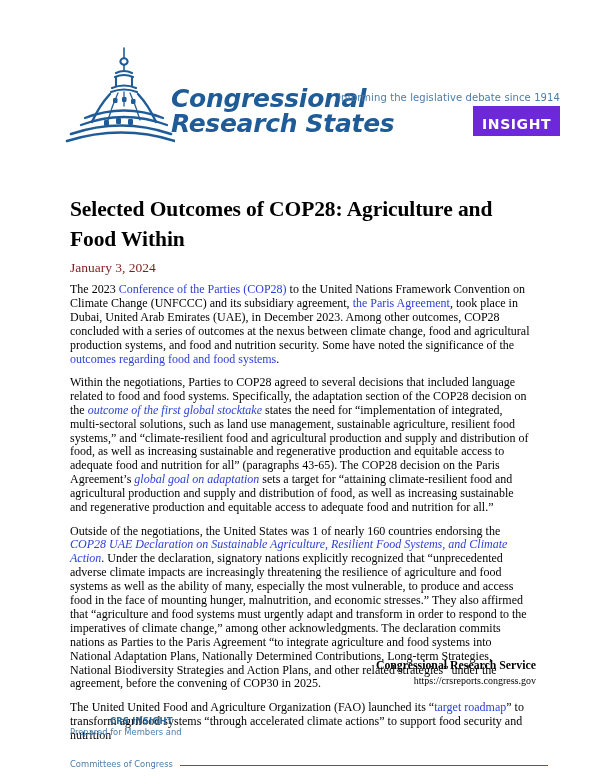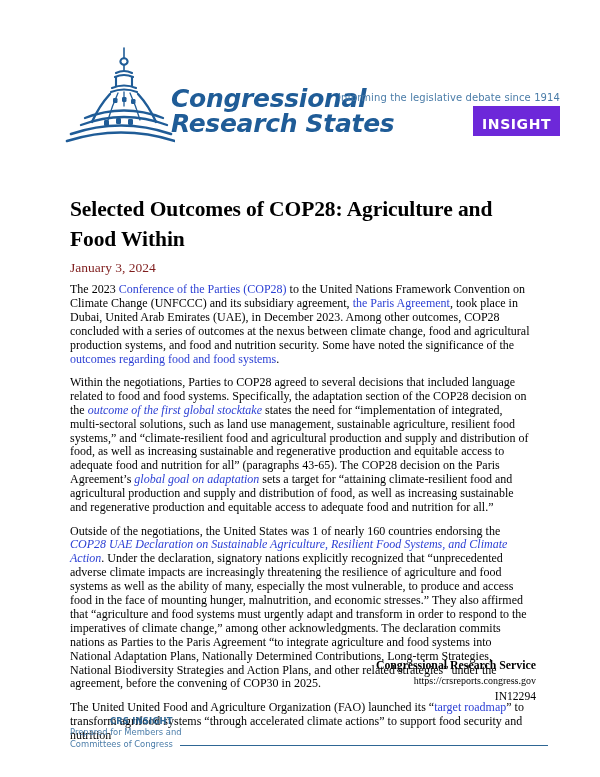--- a/index.html
+++ b/index.html
@@ -188,20 +188,21 @@
   }
   .fl-sub {
     font-size: 8.4px;
     color: #4A7CA8;
     line-height: 11.5px;
   }
   .fl-lastrow {
     display: flex;
     align-items: center;
     width: 478px;
+    margin-top: 20px;
   }
   .fl-rule {
     flex: 1 1 auto;
     height: 1px;
     background: #2E6694;
     margin-left: 7px;
     margin-top: 3px;
   }
 </style>
 </head>
@@ -275,21 +276,20 @@
     <p class="para"><span>Within the negotiations, Parties to COP28 agreed to several decisions that included language related to food and food systems. Specifically, the adaptation section of the COP28 decision on the </span><a class="lnk-i" href="#">outcome of the first global stocktake</a><span> states the need for “implementation of integrated, multi-sectoral solutions, such as land use management, sustainable agriculture, resilient food systems,” and “climate-resilient food and agricultural production and supply and distribution of food, as well as increasing sustainable and regenerative production and equitable access to adequate food and nutrition for all” (paragraphs 43-65). The COP28 decision on the Paris Agreement’s </span><a class="lnk-i" href="#">global goal on adaptation</a><span> sets a target for “attaining climate-resilient food and agricultural production and supply and distribution of food, as well as increasing sustainable and regenerative production and equitable access to adequate food and nutrition for all.”</span></p>
 
     <p class="para"><span>Outside of the negotiations, the United States was 1 of nearly 160 countries endorsing the </span><a class="lnk-i" href="#">COP28 UAE Declaration on Sustainable Agriculture, Resilient Food Systems, and Climate Action</a><span>. Under the declaration, signatory nations explicitly recognized that “unprecedented adverse climate impacts are increasingly threatening the resilience of agriculture and food systems as well as the ability of many, especially the most vulnerable, to produce and access food in the face of mounting hunger, malnutrition, and economic stresses.” They also affirmed that “agriculture and food systems must urgently adapt and transform in order to respond to the imperatives of climate change,” among other acknowledgments. The declaration commits nations as Parties to the Paris Agreement “to integrate agriculture and food systems into National Adaptation Plans, Nationally Determined Contributions, Long-term Strategies, National Biodiversity Strategies and Action Plans, and other related strategies” under the agreement, before the convening of COP30 in 2025.</span></p>
 
     <p class="para"><span>The United United Food and Agriculture Organization (FAO) launched its “</span><a class="lnk" href="#">target roadmap</a><span>” to transform agrifood systems “through accelerated climate actions” to support food security and nutrition</span></p>
   </div>
 
   <div class="footer-right">
     <div class="footer-org">Congressional Research Service</div>
     <div class="footer-url">https://crsreports.congress.gov</div>
-    <div class="footer-id">IN12294</div>
   </div>
 
   <div class="footer-left">
     <div class="fl-title">CRS INSIGHT</div>
     <div class="fl-sub">Prepared for Members and</div>
     <div class="fl-lastrow">
       <div class="fl-sub">Committees of Congress</div>
       <div class="fl-rule"></div>
     </div>
   </div>

